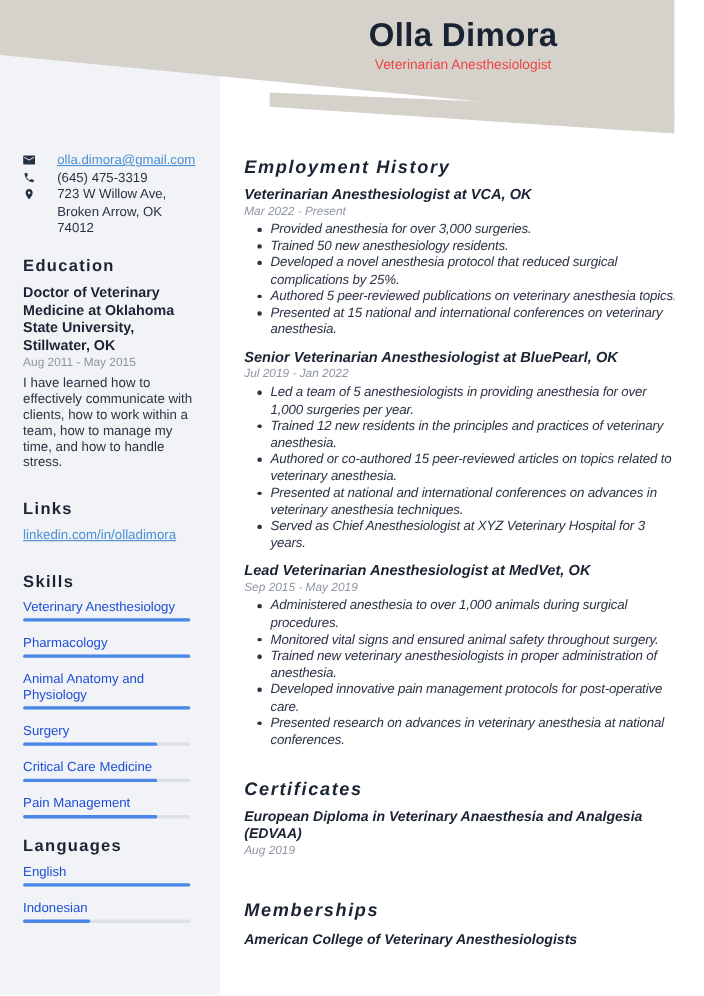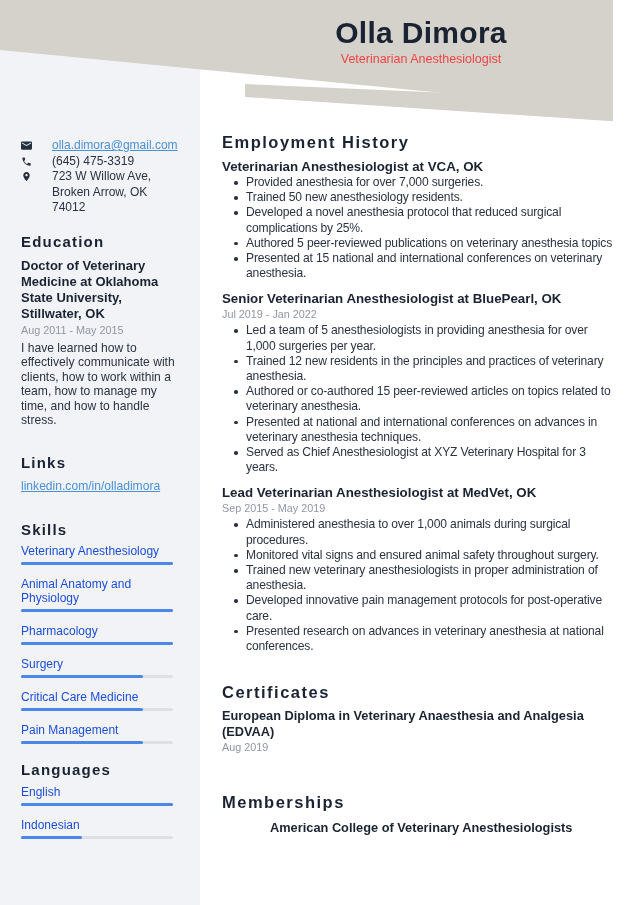--- a/index.html
+++ b/index.html
@@ -35,36 +35,36 @@
   .side-link { margin-top:7px; font-size:12.1px; line-height:14px; }
   .skills-h { margin-top:28px; }
   .bars { margin-top:5px; }
   .bar-item { margin-bottom:12px; }
   .bar-label { font-size:12px; line-height:14px; color:#1d4ed8; }
   .bar-track { margin-top:4px; width:152px; height:3px; background:#dde0e5; border-radius:2px; }
   .bar-fill { height:3px; background:#4a87e8; border-radius:2px; }
   .langs-h { margin-top:17px; margin-bottom:6px; }
 
   
-  .main { position:absolute; left:222px; top:130px; width:398px; color:#2a3342; }
+  .main { position:absolute; left:222px; top:140px; width:398px; color:#2a3342;font-style:italic; }
   .main-h { margin:0; font-size:16.5px; font-weight:700; letter-spacing:1.5px; color:#1a2332; line-height:24px; }
   .job { margin-top:4px; }
   .job-title { font-size:13.3px; font-weight:700; color:#1a2332; line-height:17px; }
   .job-date { margin:1px 0 2px; font-size:10.8px; color:#8f96a3; line-height:13px; }
   ul.blts { list-style:none; margin:0 0 9px; padding:0 0 0 12px; }
   ul.blts li { position:relative; padding-left:12px; font-size:12.1px; line-height:15.2px; letter-spacing:-.15px; }
   ul.blts li::before { content:""; position:absolute; left:0; top:6px; width:3.5px; height:3.5px;
                        border-radius:50%; background:#2a3342; }
   .sec-cert { margin-top:26px; }
   .cert { margin-top:4px; }
   .cert-title { font-size:12.8px; font-weight:700; color:#1a2332; line-height:16px; }
   .cert-date { margin-top:1px; font-size:10.8px; color:#8f96a3; line-height:13px; }
   .cert + .cert { margin-top:8px; }
   .sec-mem { margin-top:36px; }
-  .mem-item { margin-top:6px; font-size:12.8px; font-weight:700; color:#1a2332; line-height:16px;margin-left:48px; }
+  .mem-item { margin-top:6px; font-size:12.8px; font-weight:700; color:#1a2332; line-height:16px; }
 </style>
 </head>
 <body>
 
 <div class="page">
   <div class="sidebar-bg"></div>
   <div class="shape-a"></div>
   <div class="shape-b"></div>
 
   <div class="header-text">
@@ -111,27 +111,27 @@
 
     <h3 class="side-h skills-h">Skills</h3>
     <div class="bars">
       <div class="bar-item">
         <div class="bar-label">Veterinary Anesthesiology</div>
         <div class="bar-track">
             <div class="bar-fill" style="width: 100%;"></div>
           </div>
       </div>
       <div class="bar-item">
+        <div class="bar-label">Pharmacology</div>
+        <div class="bar-track">
+            <div class="bar-fill" style="width: 100%;"></div>
+          </div>
+      </div>
+      <div class="bar-item">
         <div class="bar-label">Animal Anatomy and Physiology</div>
-        <div class="bar-track">
-            <div class="bar-fill" style="width: 100%;"></div>
-          </div>
-      </div>
-      <div class="bar-item">
-        <div class="bar-label">Pharmacology</div>
         <div class="bar-track">
             <div class="bar-fill" style="width: 100%;"></div>
           </div>
       </div>
       <div class="bar-item">
         <div class="bar-label">Surgery</div>
         <div class="bar-track">
             <div class="bar-fill" style="width: 80%;"></div>
           </div>
       </div>
@@ -164,22 +164,23 @@
           </div>
       </div>
     </div>
   </aside>
 
   <main class="main">
     <h2 class="main-h">Employment History</h2>
 
     <section class="job">
       <div class="job-title">Veterinarian Anesthesiologist at VCA, OK</div>
+      <div class="job-date">Mar 2022 - Present</div>
       <ul class="blts">
-        <li>Provided anesthesia for over 7,000 surgeries.</li>
+        <li>Provided anesthesia for over 3,000 surgeries.</li>
         <li>Trained 50 new anesthesiology residents.</li>
         <li>Developed a novel anesthesia protocol that reduced surgical complications by 25%.</li>
         <li>Authored 5 peer-reviewed publications on veterinary anesthesia topics.</li>
         <li>Presented at 15 national and international conferences on veterinary anesthesia.</li>
       </ul>
     </section>
 
     <section class="job">
       <div class="job-title">Senior Veterinarian Anesthesiologist at BluePearl, OK</div>
       <div class="job-date">Jul 2019 - Jan 2022</div>

